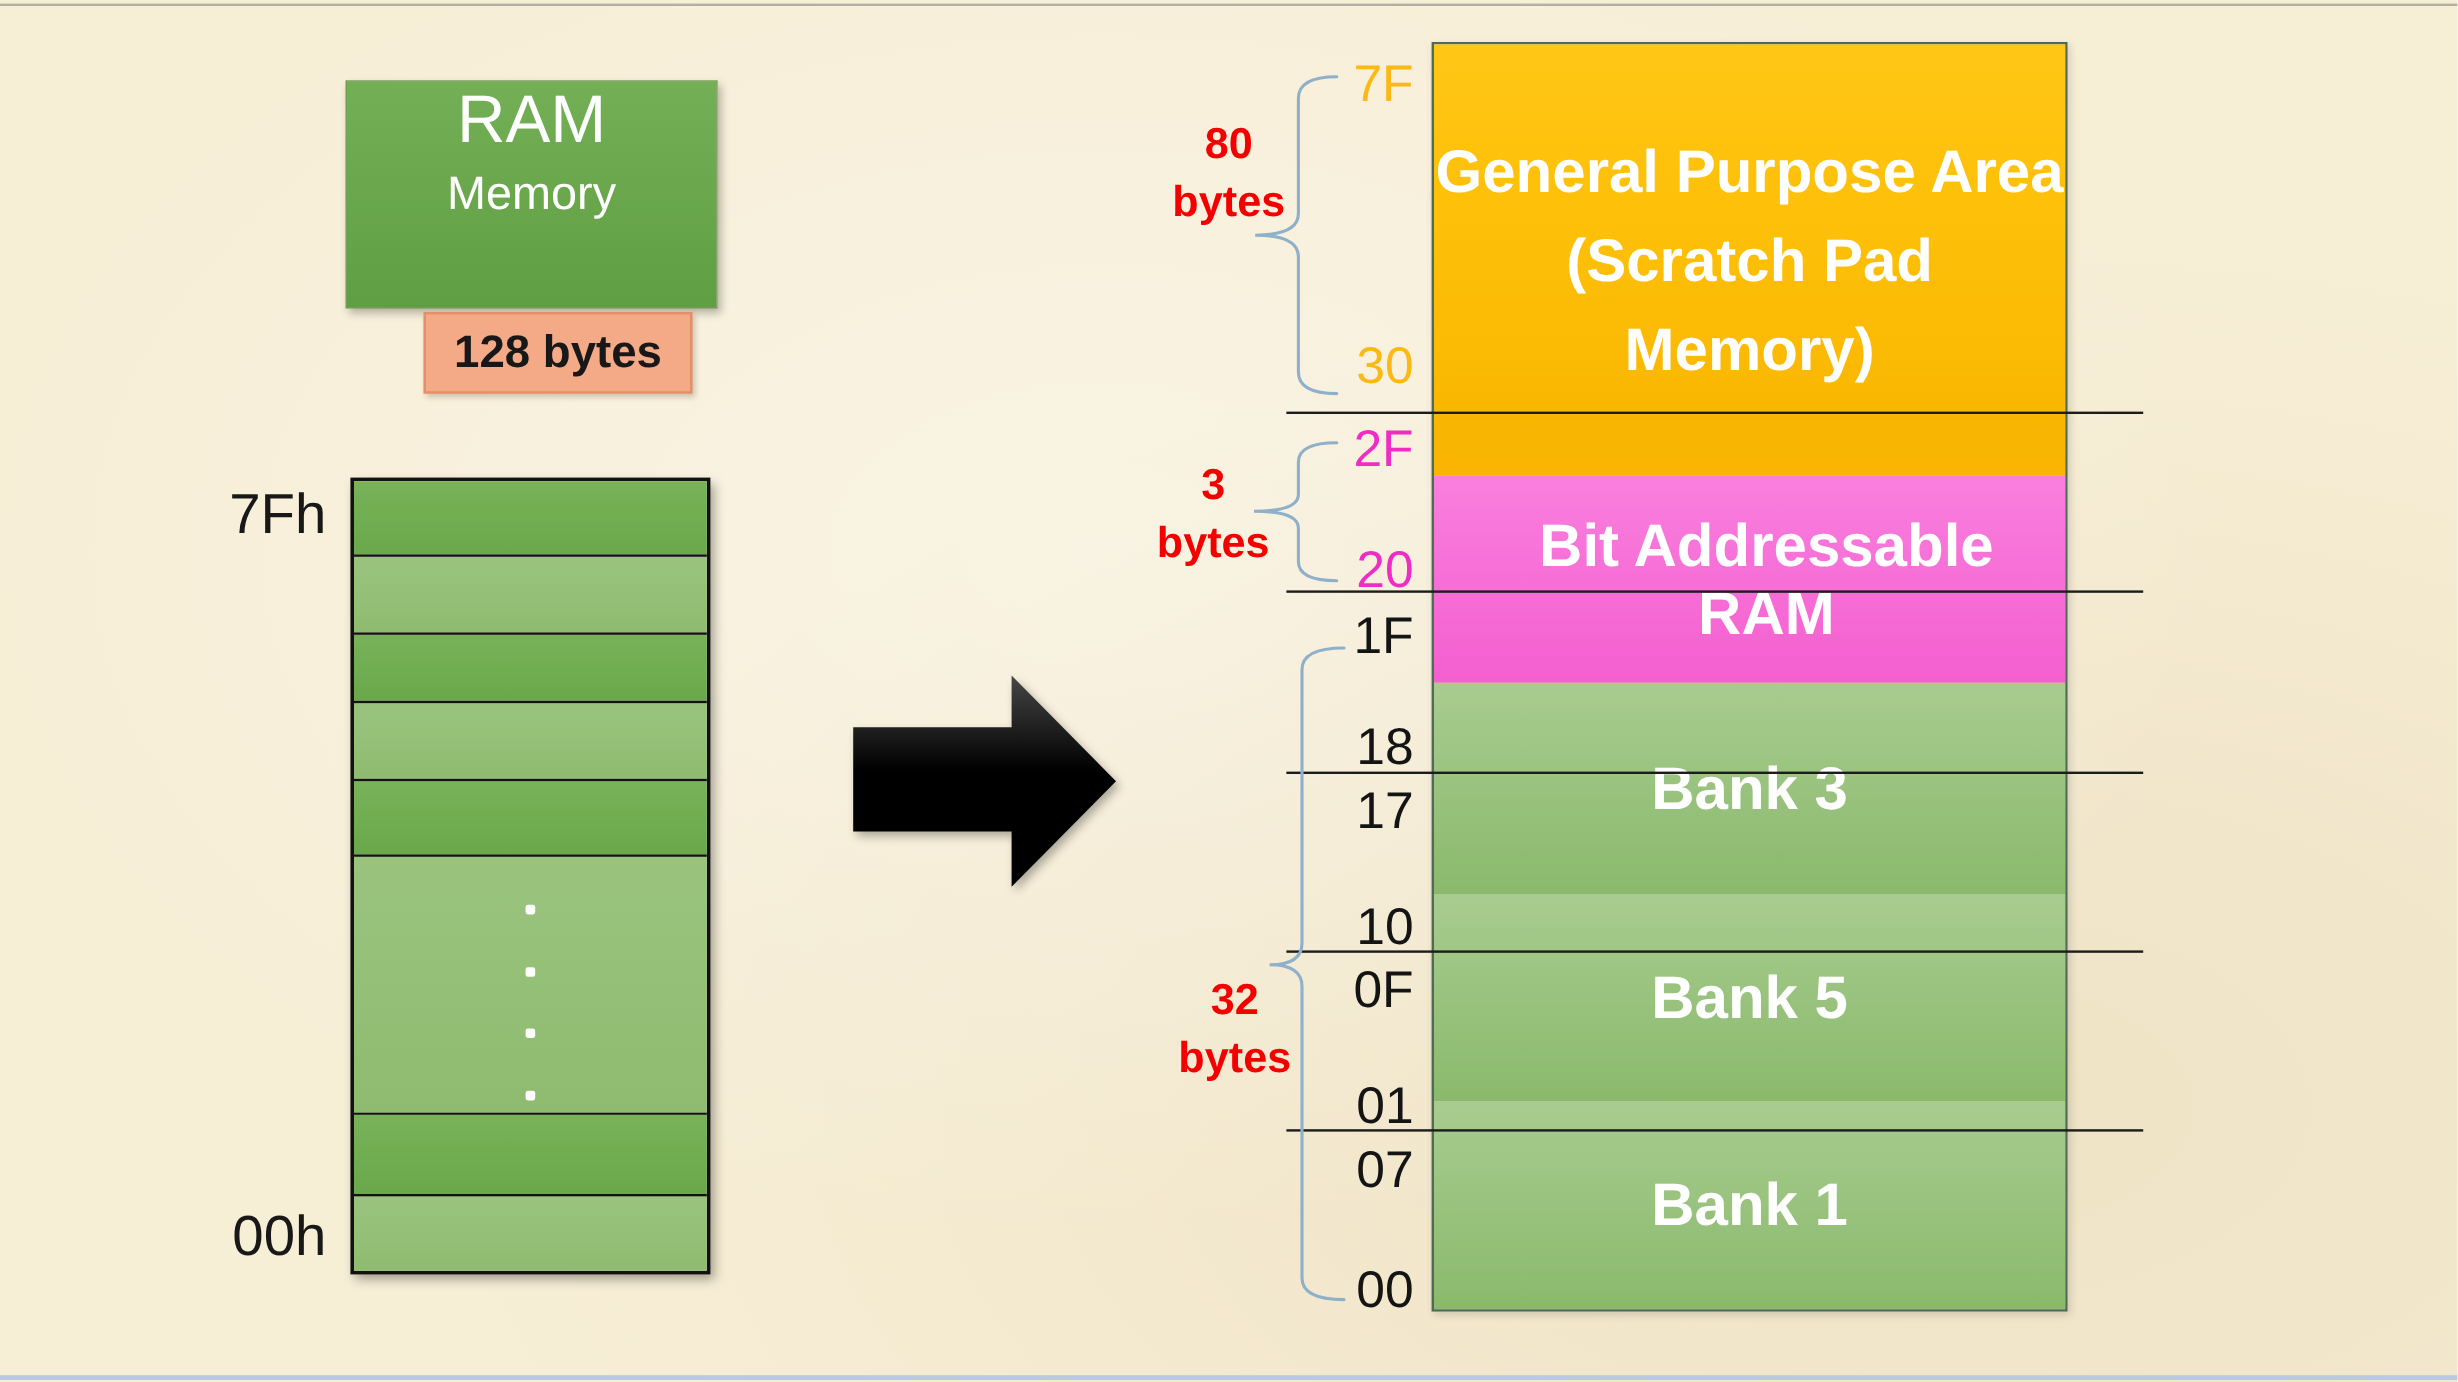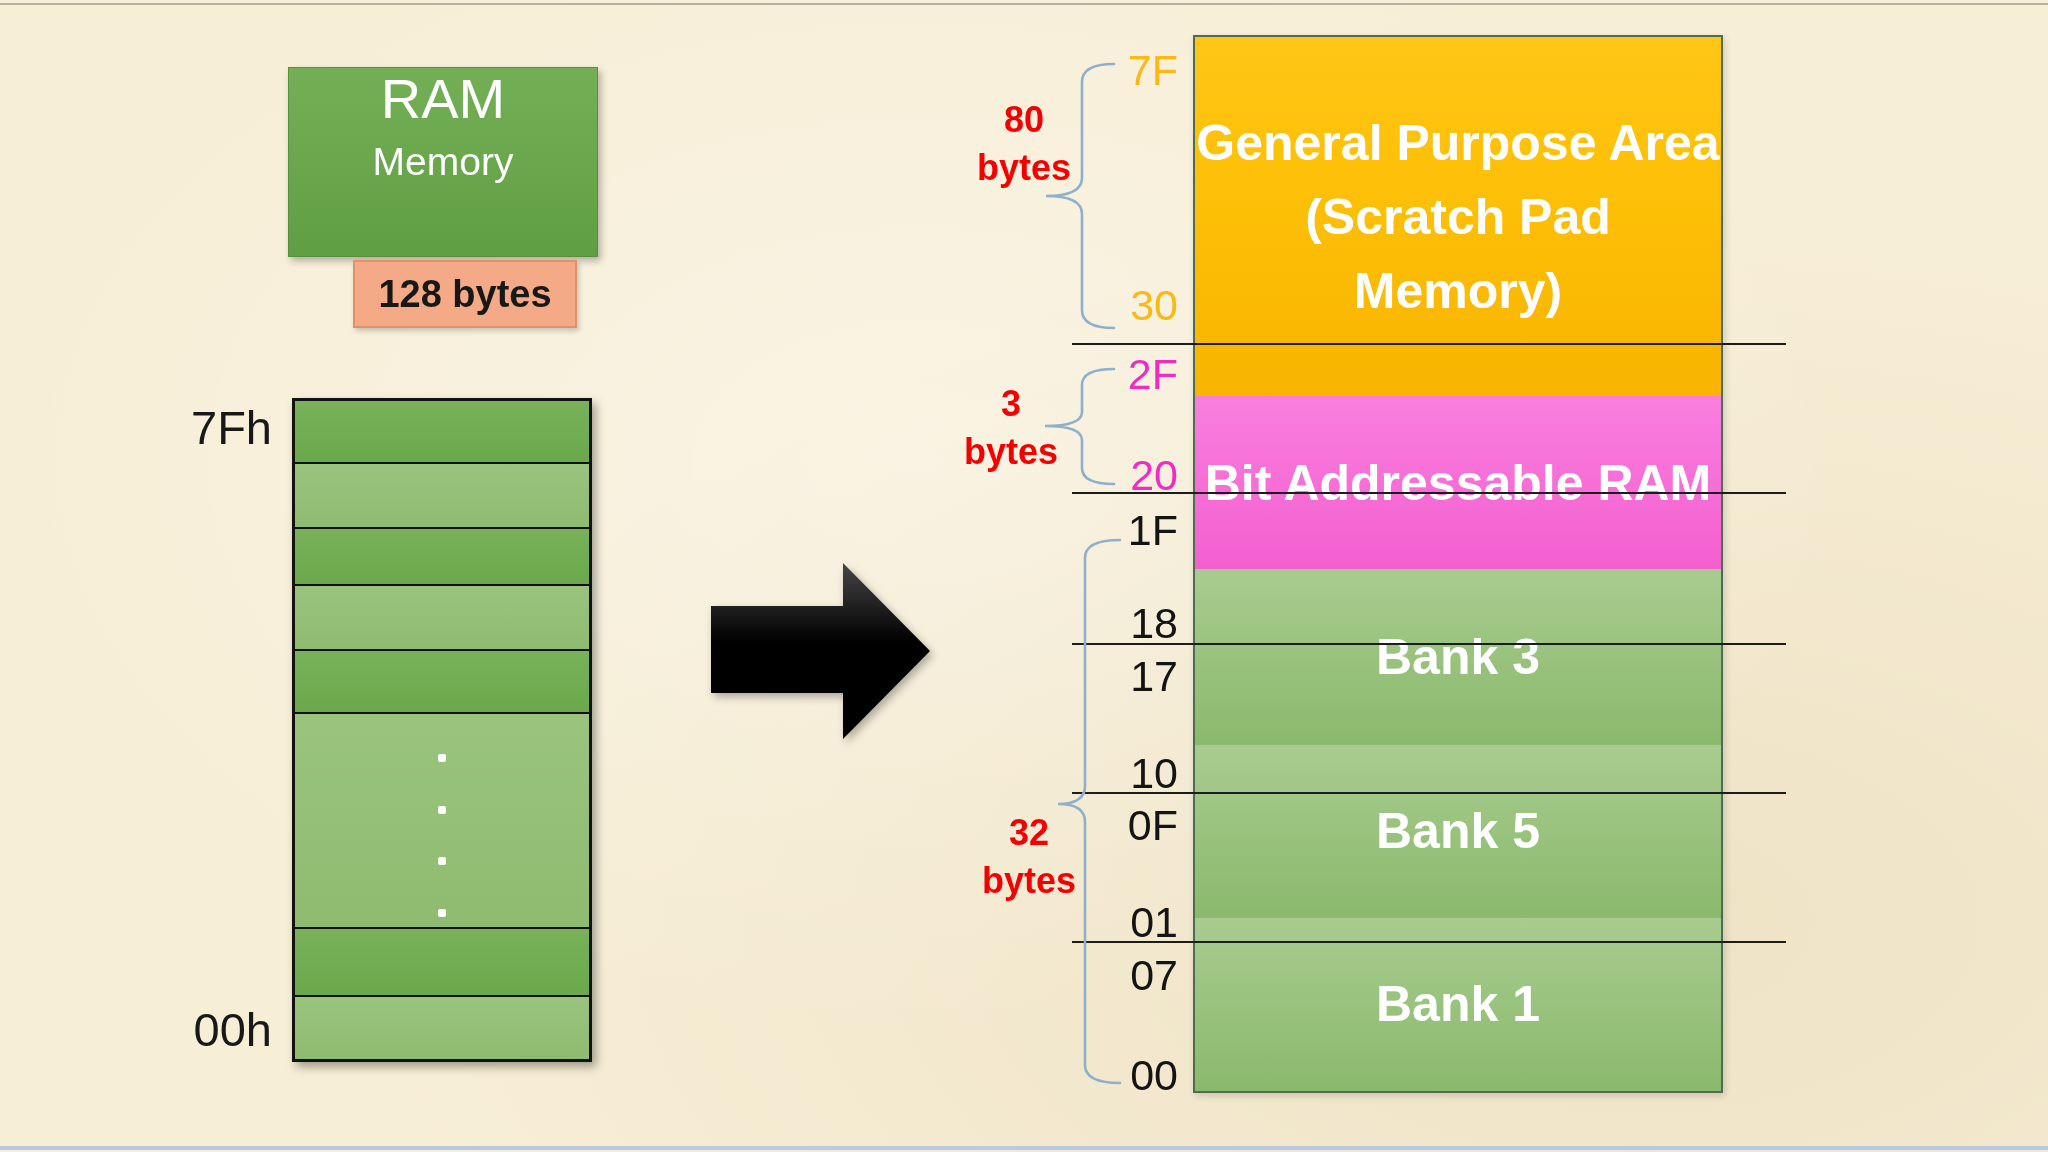--- a/index.html
+++ b/index.html
@@ -74,21 +74,21 @@
   
   .map{
     position:absolute;left:1193px;top:35px;width:530px;height:1058px;
     border:2px solid var(--map-border);
     display:flex;flex-direction:column;
     box-shadow:2px 3px 7px rgba(0,0,0,0.15);
   }
   .region{display:flex;flex-direction:column;align-items:center;justify-content:center;
     color:var(--white);font-weight:bold;text-align:center;}
   .region-general{flex:309;background:linear-gradient(180deg,#ffc616,var(--gold) 40%,var(--gold2));}
-  .region-bit{flex:149;background:linear-gradient(180deg,var(--pink),var(--pink2));}
+  .region-bit{flex:149;background:linear-gradient(180deg,var(--pink),var(--pink2));padding-left:28px;}
   .region-bank{background:linear-gradient(180deg,var(--bank-top),var(--bank-bot));}
   .rb3{flex:151;} .rb2{flex:149;} .rb1{flex:149;} .rb0{flex:151;}
   .region-general .tl{font-size:50px;line-height:74px;}
   .region-bit .tl{font-size:50px;line-height:56px;}
   .region-bank .tl{font-size:50px;line-height:56px;}
 
   .sep{position:absolute;left:1072px;width:714px;height:2px;background:var(--line);}
   .sep1{top:343px;} .sep2{top:492px;} .sep3{top:643px;} .sep4{top:792px;} .sep5{top:941px;}
 
   .addr{position:absolute;left:1028px;width:150px;text-align:right;

